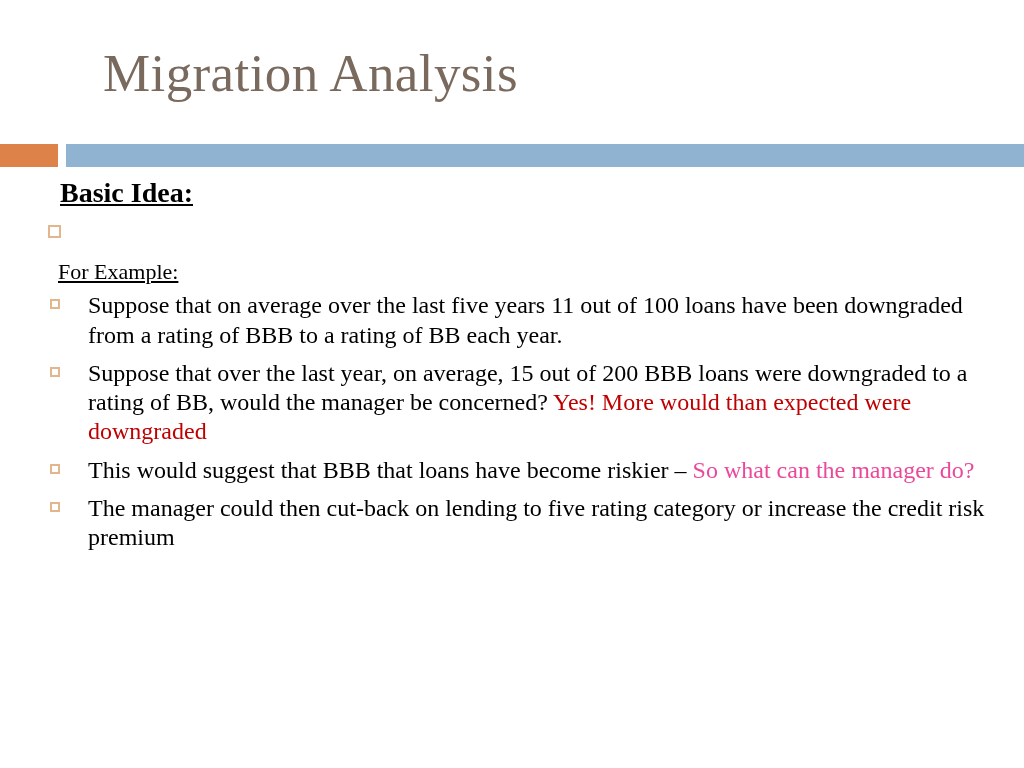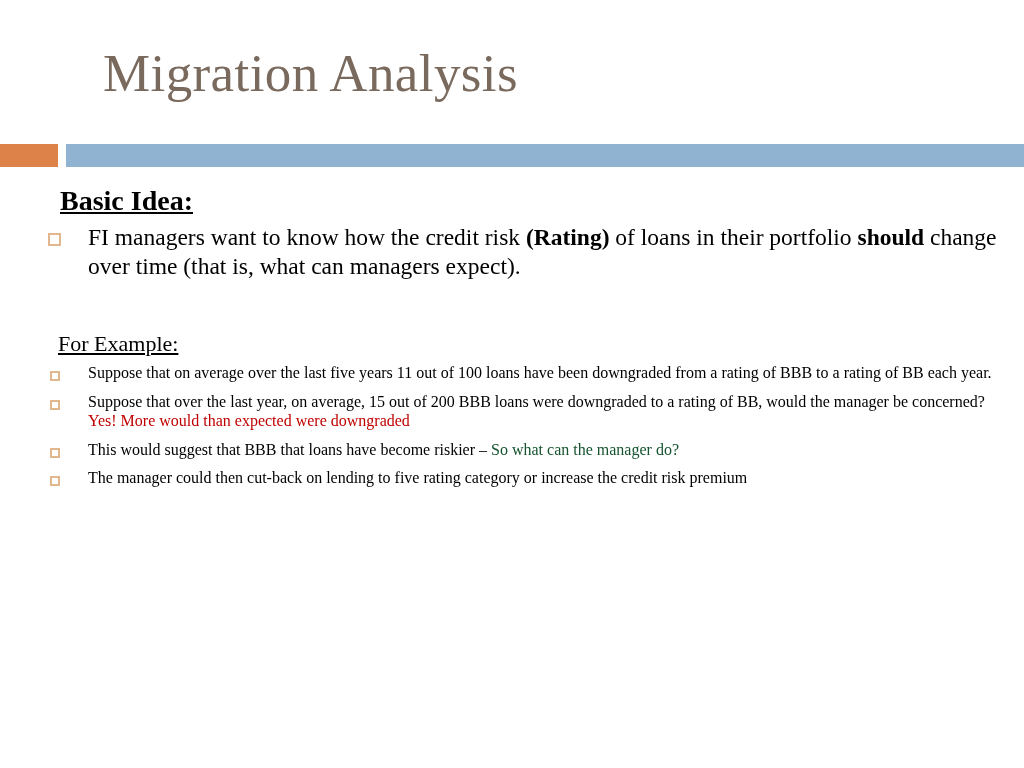--- a/index.html
+++ b/index.html
@@ -51,21 +51,21 @@
     top: 0;
     width: 958px;
     height: 23px;
     background: #90B3D2;
   }
 
   
   .body-area {
     position: absolute;
     left: 0;
-    top: 184px;
+    top: 176px;
     width: 1008px;
   }
 
   .section-heading {
     margin: 0 0 6px 0;
     padding-left: 60px;
     font-size: 28px;
     font-weight: bold;
     color: #000000;
     line-height: 1.18;
@@ -116,21 +116,21 @@
   }
   .list-major > li .sq {
     left: 48px;
     top: 10px;
     width: 13px;
     height: 13px;
   }
 
   
   .list-minor > li {
-    font-size: 16px;
+    font-size: 24px;
     line-height: 1.22;
     margin-bottom: 9px;
   }
   .list-minor > li .sq {
     left: 50px;
     top: 8px;
     width: 10px;
     height: 10px;
   }
 
@@ -149,40 +149,39 @@
   <div class="bar-blue" style="background: rgb(144, 179, 210);"></div>
 </div>
 
 <div class="body-area">
 
   <div class="section-heading"><span class="u">Basic Idea:</span></div>
 
   <ul class="bullets list-major">
     <li>
       <span class="sq" style="border-color: rgb(226, 183, 142);"></span>
-      <span class="rich"><span>FI managers want to know how the credit risk </span><span class="b">(Rating)</span><span> of loans in their portfolio </span><span class="b">should</span><span> change over time (that is, what can managers expect).</span></span>
     </li>
   </ul>
 
   <div class="spacer-gap"></div>
 
   <div class="section-heading-sub"><span class="u">For Example:</span></div>
 
   <ul class="bullets list-minor">
     <li>
       <span class="sq" style="border-color: rgb(226, 183, 142);"></span>
       <span class="rich"><span>Suppose that on average over the last five years 11 out of 100 loans have been downgraded from a rating of BBB to a rating of BB each year.</span></span>
     </li>
     <li>
       <span class="sq" style="border-color: rgb(226, 183, 142);"></span>
       <span class="rich"><span>Suppose that over the last year, on average, 15 out of 200 BBB loans were downgraded to a rating of BB, would the manager be concerned? </span><span class="red" style="color: rgb(192, 0, 0);">Yes! More would than expected were downgraded</span></span>
     </li>
     <li>
       <span class="sq" style="border-color: rgb(226, 183, 142);"></span>
-      <span class="rich"><span>This would suggest that BBB that loans have become riskier – </span><span class="red" style="color: #14532d;">So what can the manager do?</span></span>
+      <span class="rich"><span>This would suggest that BBB that loans have become riskier – </span><span class="red" style="color: #ec4899;">So what can the manager do?</span></span>
     </li>
     <li>
       <span class="sq" style="border-color: rgb(226, 183, 142);"></span>
       <span class="rich"><span>The manager could then cut-back on lending to five rating category or increase the credit risk premium</span></span>
     </li>
   </ul>
 
 </div>
 
 </body></html>

